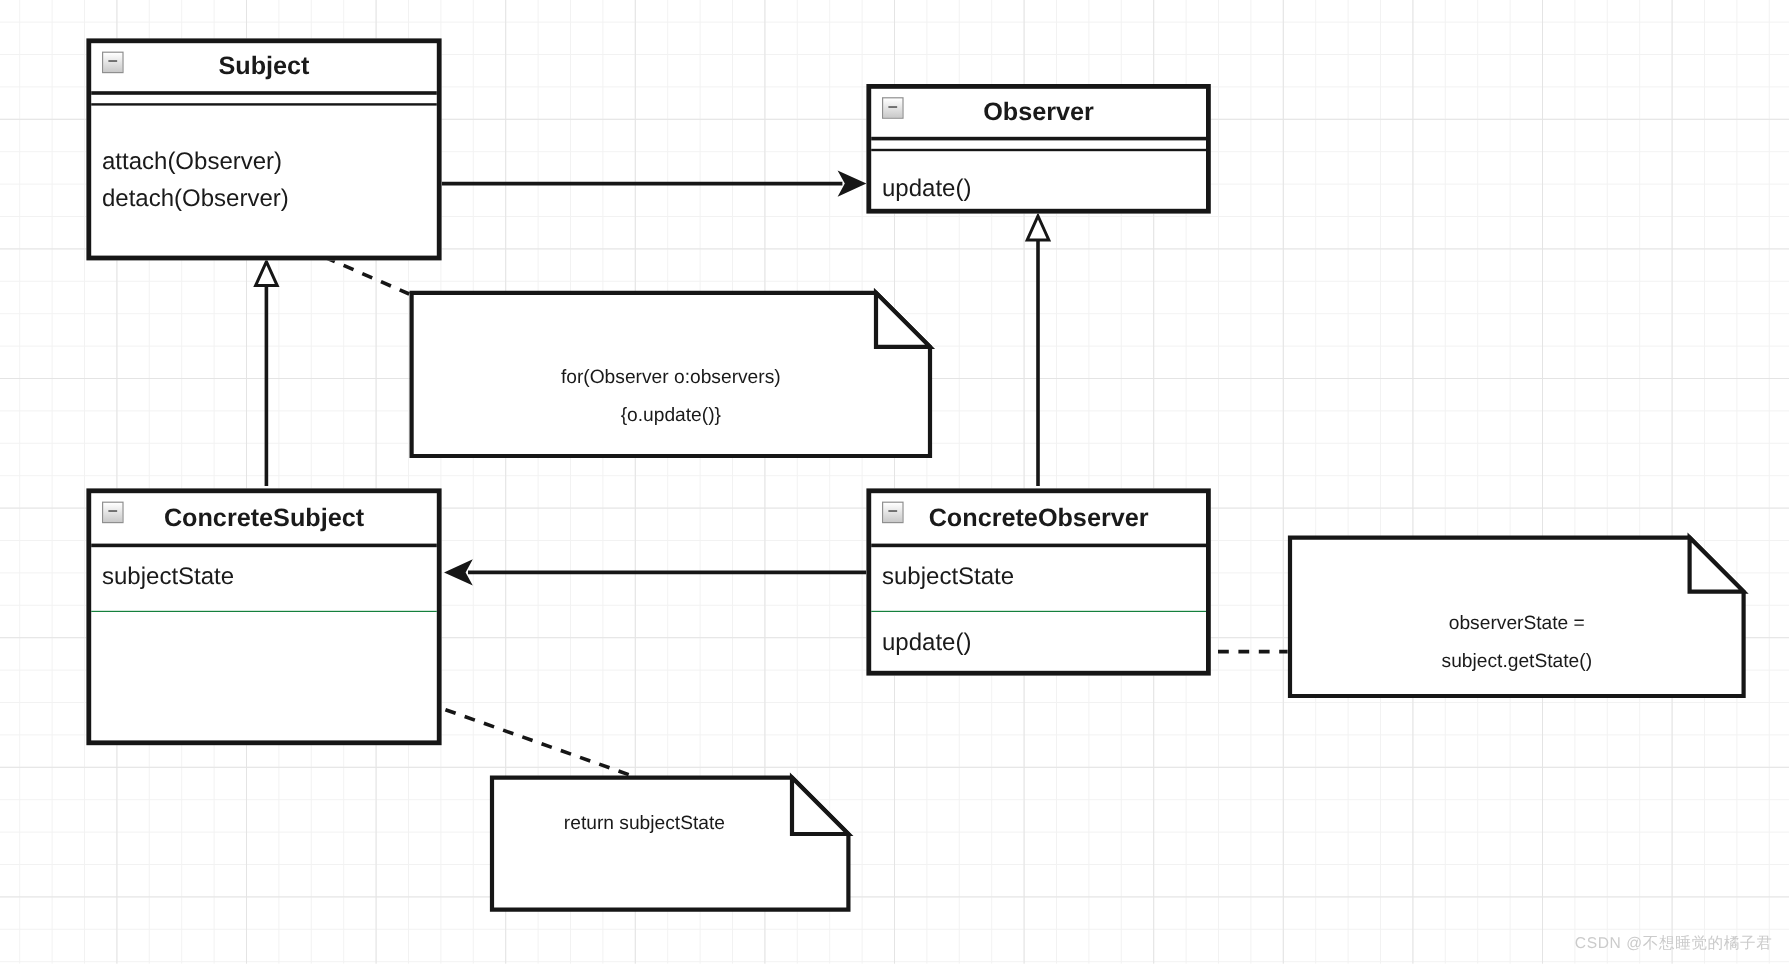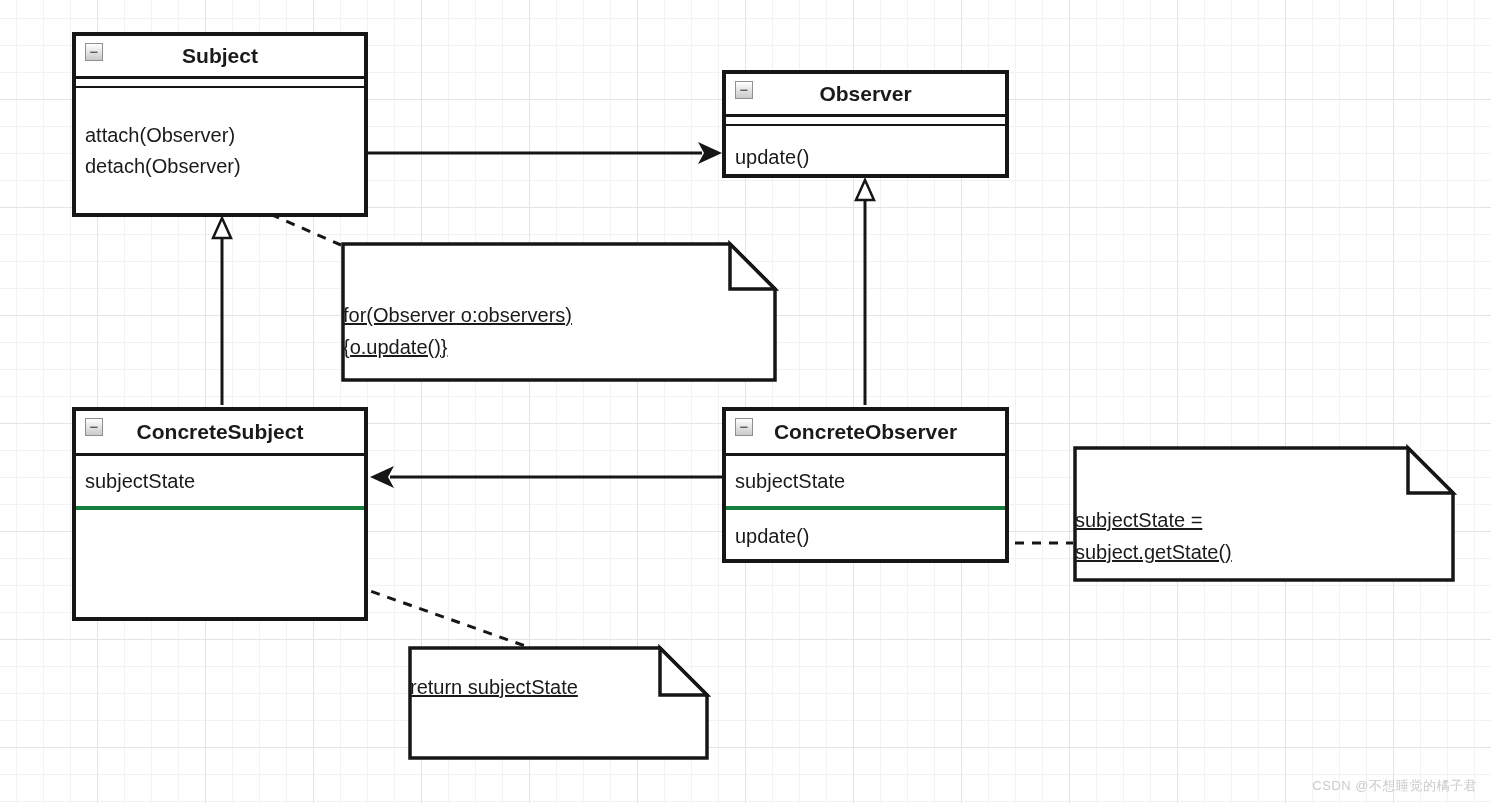--- a/index.html
+++ b/index.html
@@ -22,27 +22,26 @@
     position:relative;height:40px;border-bottom:3px solid #161616;
     display:flex;align-items:center;justify-content:center;
     font-weight:700;font-size:21px;
   }
   .collapse{
     position:absolute;left:9px;top:7px;width:18px;height:18px;box-sizing:border-box;
     border:1px solid #8f8f8f;background:linear-gradient(#ffffff,#c9c9c9);
     font-size:15px;line-height:15px;text-align:center;color:#333;font-weight:400;
   }
   .uml-empty{height:7px;border-bottom:2px solid #161616;}
-  .uml-attrs{box-sizing:border-box;border-bottom:4px solid #15803d;font-size:20px;padding:10px 9px 0 9px;}
+  .uml-attrs{box-sizing:border-box;border-bottom:1px solid #15803d;font-size:20px;padding:10px 9px 0 9px;}
   .uml-attrs .m,.uml-methods .m{line-height:31px;white-space:nowrap;}
   .uml-methods{font-size:20px;padding:32px 9px 0 9px;}
   .note-text{
-    position:absolute;color:#1a1a1a;font-size:20px;line-height:32px;
-    text-align:left;
-    text-decoration:underline;
+    position:absolute;color:#1a1a1a;font-size:16px;line-height:32px;
+    text-align:center;
   }
   .overlay{position:absolute;left:0;top:0;pointer-events:none;}
   .watermark{
     position:absolute;right:14px;bottom:8px;font-size:13px;color:#cbcbcb;
     letter-spacing:0.5px;
   }
 </style>
 </head>
 <body>
 
@@ -143,21 +142,21 @@
     <div class="uml-methods" style="padding-top:11px">
       <div class="m">update()</div>
     </div>
   </div>
 
   <div class="note-text" style="left:343px;top:299px;width:432px">
     <div>for(Observer o:observers)</div>
     <div>{o.update()}</div>
   </div>
   <div class="note-text" style="left:1075px;top:504px;width:378px">
-    <div>subjectState =</div>
+    <div>observerState =</div>
     <div>subject.getState()</div>
   </div>
   <div class="note-text" style="left:410px;top:671px;width:254px">
     <div>return subjectState</div>
   </div>
 
   <div class="watermark">CSDN @不想睡觉的橘子君</div>
 </div>
 
 </body></html>

